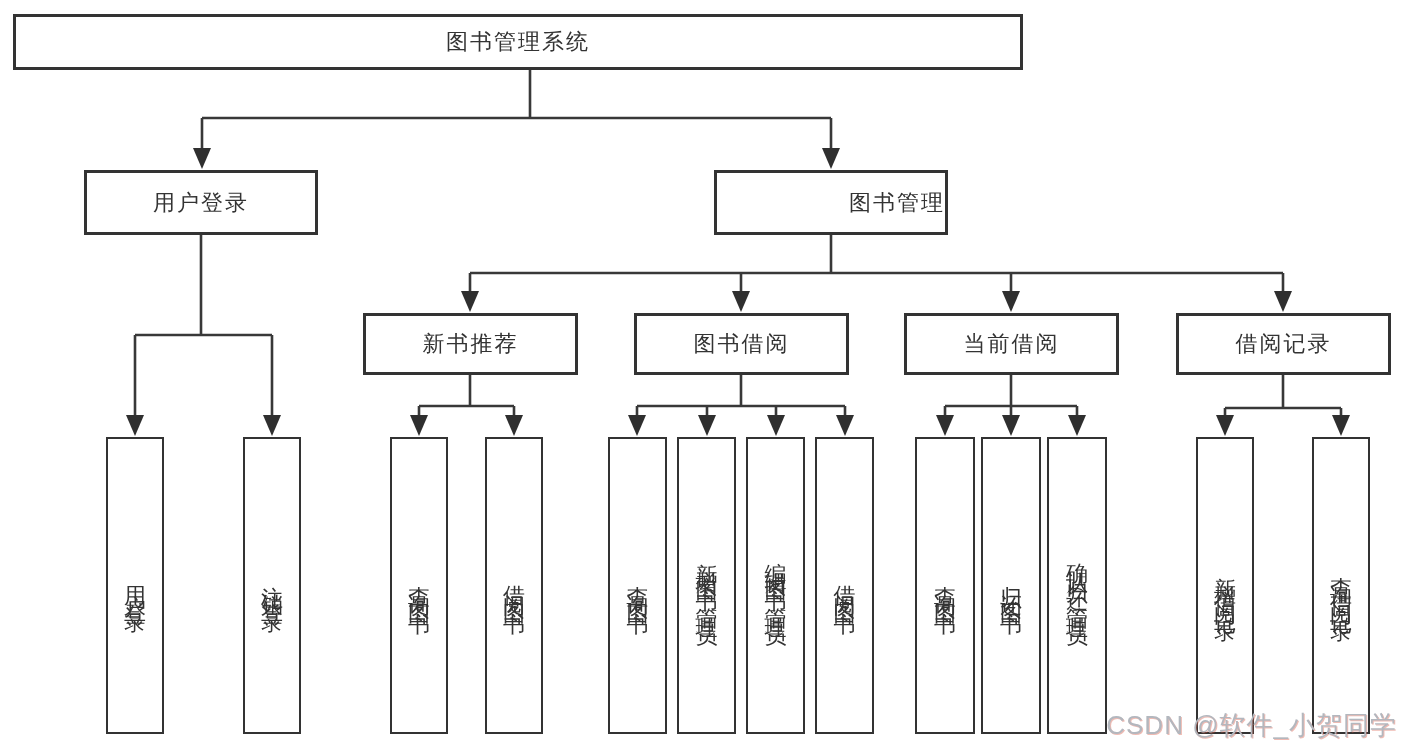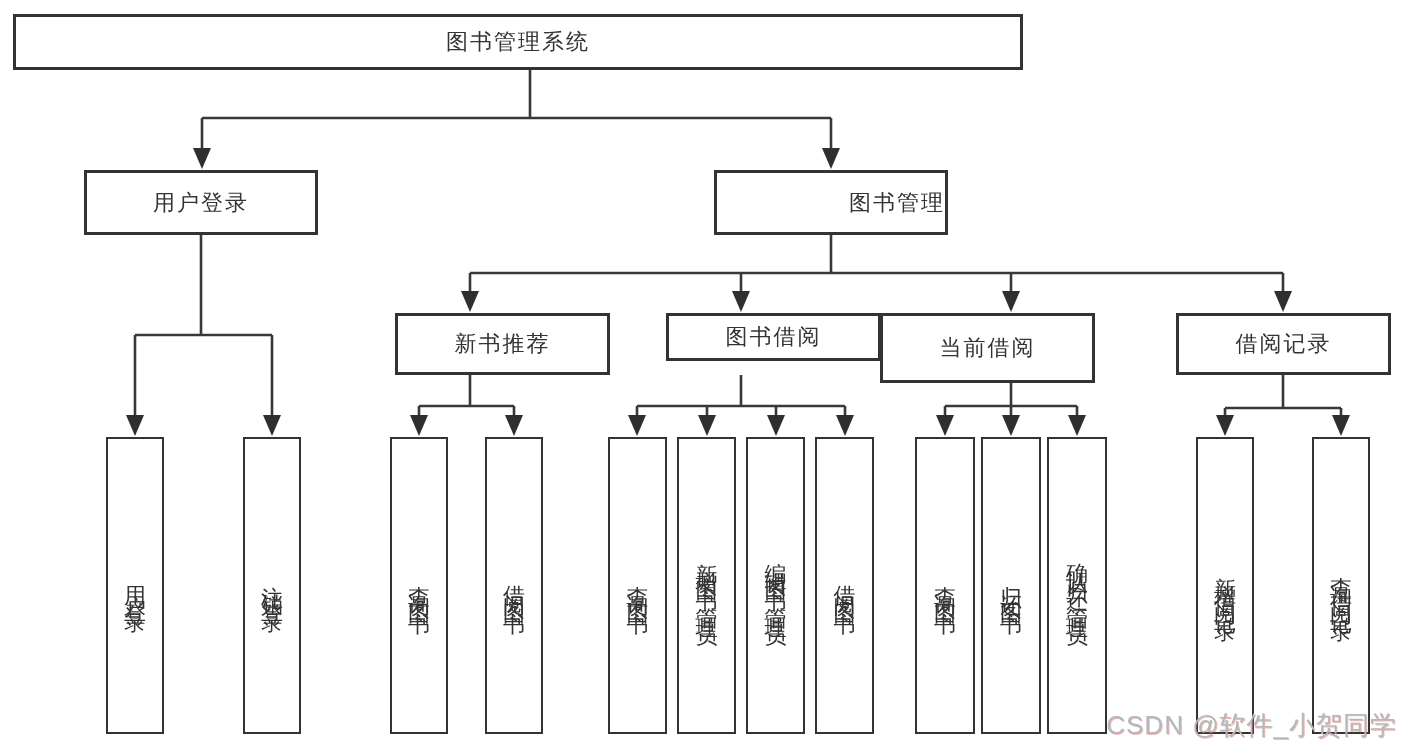--- a/index.html
+++ b/index.html
@@ -89,27 +89,27 @@
     <span>图书管理系统</span>
   </div>
 
   <div class="box h" style="left:84px; top:170px; width:234px; height:65px;">
     <span>用户登录</span>
   </div>
   <div class="box h" style="left:714px; top:170px; width:234px; height:65px;justify-content:flex-end;">
     <span>图书管理</span>
   </div>
 
-  <div class="box h" style="left:363px; top:313px; width:215px; height:62px;margin-left:32px;">
+  <div class="box h" style="left:363px; top:313px; width:215px; height:62px;">
     <span>新书推荐</span>
   </div>
-  <div class="box h" style="left:634px; top:313px; width:215px; height:48px;margin-left:32px;">
+  <div class="box h" style="left:634px; top:313px; width:215px; height:62px;">
     <span>图书借阅</span>
   </div>
-  <div class="box h" style="left:880px; top:313px; width:215px; height:70px;">
+  <div class="box h" style="left:904px; top:313px; width:215px; height:62px;">
     <span>当前借阅</span>
   </div>
   <div class="box h" style="left:1176px; top:313px; width:215px; height:62px;">
     <span>借阅记录</span>
   </div>
 
   <div class="box v" style="left:106px; top:437px; width:58px; height:297px;">
     <span class="vlabel">用户登录</span>
   </div>
   <div class="box v" style="left:243px; top:437px; width:58px; height:297px;">

